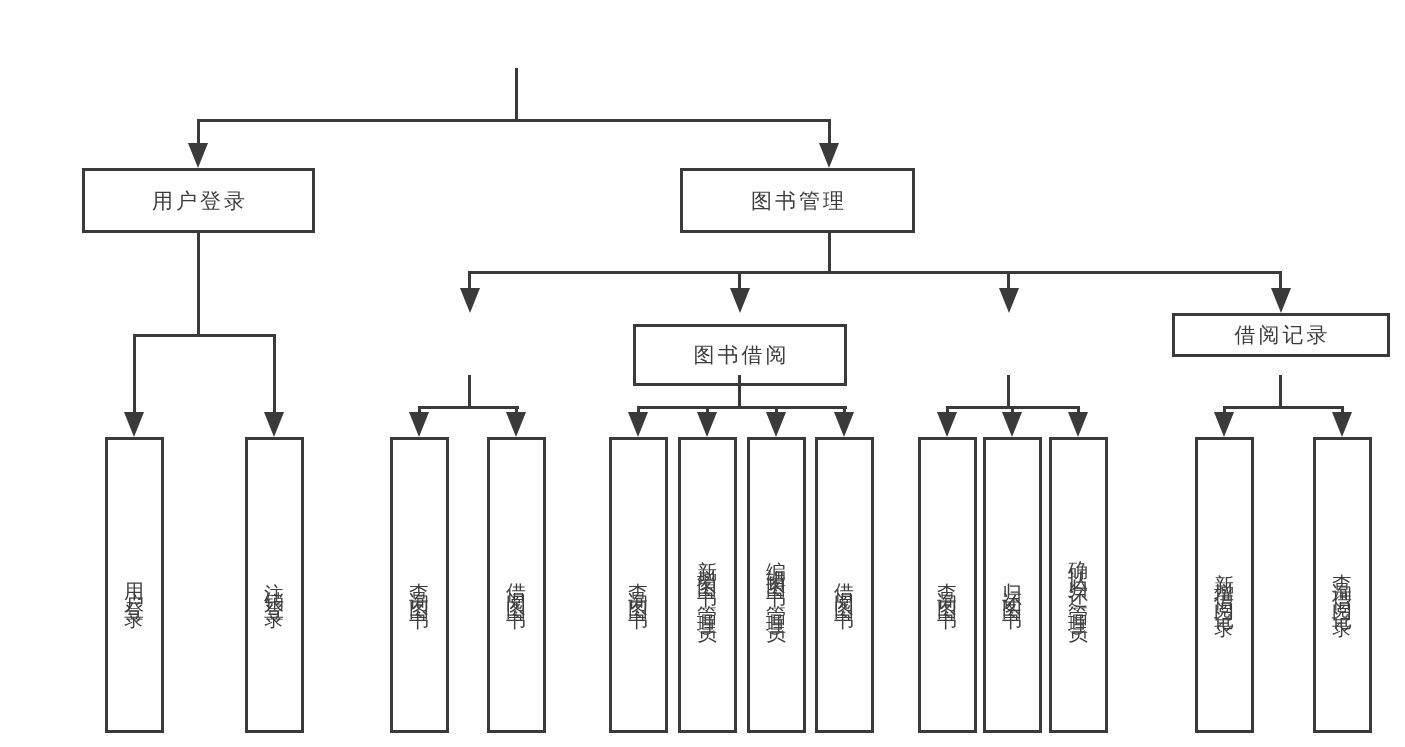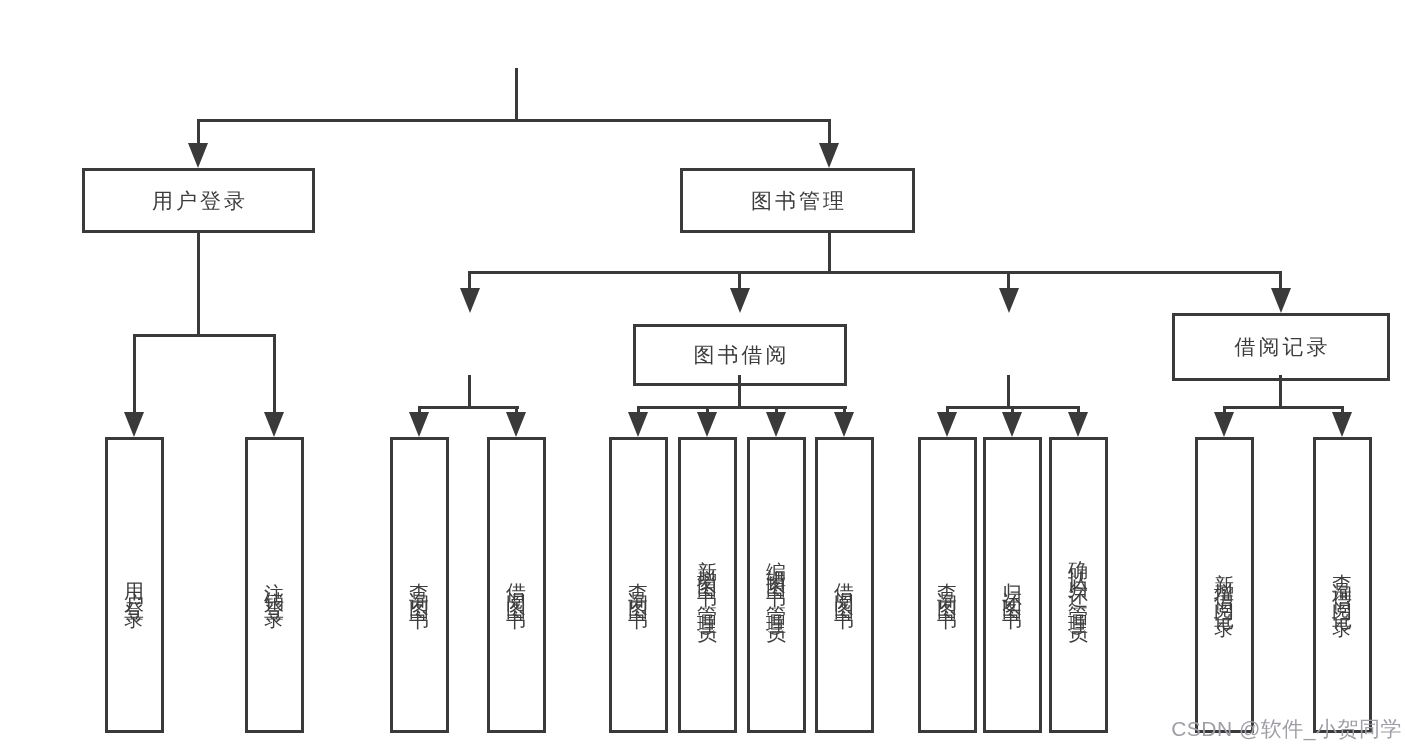--- a/index.html
+++ b/index.html
@@ -71,21 +71,21 @@
   <div class="box hbox" style="left:680px;top:168px;width:235px;height:65px">
     <span class="lbl">图书管理</span>
   </div>
 
 
   <div class="box hbox" style="left:633px;top:324px;width:214px;height:62px">
     <span class="lbl">图书借阅</span>
   </div>
 
 
-  <div class="box hbox" style="left:1172px;top:313px;width:218px;height:68px">
+  <div class="box hbox" style="left:1172px;top:313px;width:218px;height:44px">
     <span class="lbl">借阅记录</span>
   </div>
 
   <div class="box vbox" style="left:105px">
     <span class="vlbl">用户登录</span>
   </div>
   <div class="box vbox" style="left:245px">
     <span class="vlbl">注销登录</span>
   </div>
 
@@ -178,15 +178,14 @@
   <div class="vline" style="left:1077px;top:406px;height:10px"></div>
   <div class="arrow" style="left:1068px;top:412px"></div>
 
   <div class="vline" style="left:1279px;top:375px;height:33px"></div>
   <div class="hline" style="left:1223px;top:406px;width:121px"></div>
   <div class="vline" style="left:1223px;top:406px;height:10px"></div>
   <div class="arrow" style="left:1214px;top:412px"></div>
   <div class="vline" style="left:1341px;top:406px;height:10px"></div>
   <div class="arrow" style="left:1332px;top:412px"></div>
 
-  <div class="watermark">CSDN @软件_小贺同学</div>
 
 </div>
 
 </body></html>

